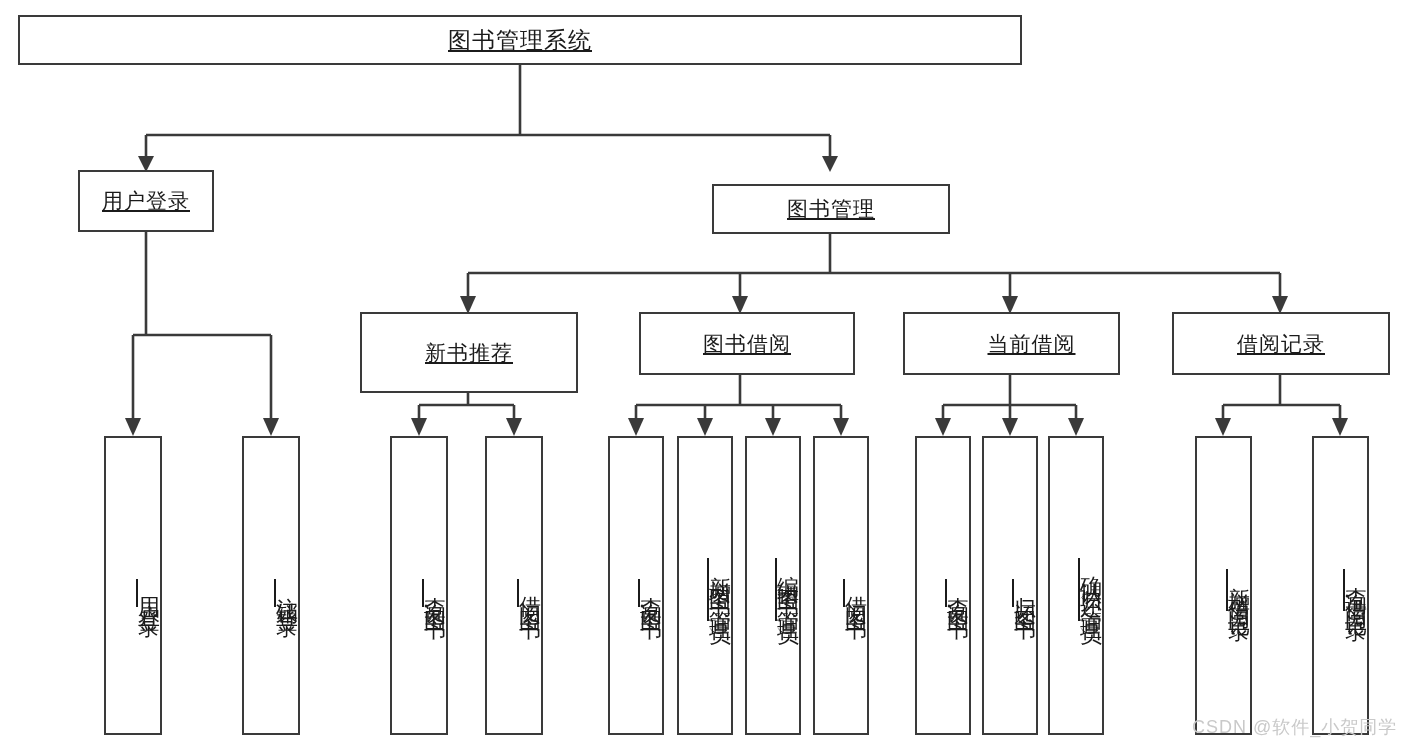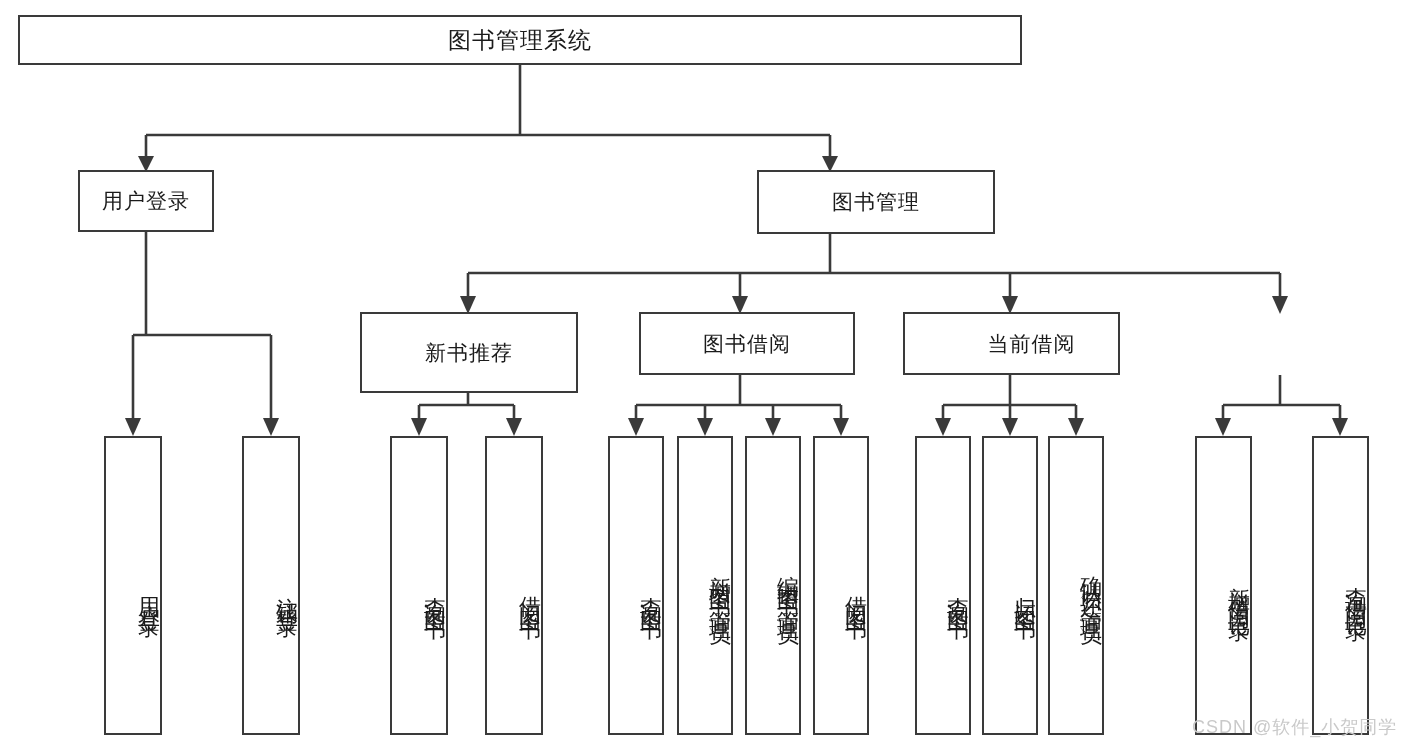--- a/index.html
+++ b/index.html
@@ -17,20 +17,21 @@
   .node{
     position:absolute;
     box-sizing:border-box;
     background:#ffffff;
     border:2px solid #3a3a3a;
     display:flex;
     align-items:center;
     justify-content:center;
     color:#1b1b1b;
     letter-spacing:1px;
+    text-decoration:underline;
   }
   .node.h{
     font-size:21px;
   }
   .node.v{
     writing-mode:vertical-rl;
     text-orientation:upright;
     font-size:22px;
     align-items:flex-start;
     justify-content:center;
@@ -124,25 +125,26 @@
     <line x1="1223" y1="405" x2="1340" y2="405"></line>
     <line x1="1223" y1="405" x2="1223" y2="420"></line>
     <polygon points="1215,418 1231,418 1223,436"></polygon>
     <line x1="1340" y1="405" x2="1340" y2="420"></line>
     <polygon points="1332,418 1348,418 1340,436"></polygon>
   </svg>
 
   <div class="node h" id="root-node" style="left:18px;top:15px;width:1004px;height:50px;">图书管理系统</div>
 
   <div class="node h" style="left:78px;top:170px;width:136px;height:62px;">用户登录</div>
-  <div class="node h" style="left:712px;top:170px;width:238px;height:64px;margin-left:45px;">图书管理</div>
+  <div class="node h" style="left:712px;top:184px;width:238px;height:50px;">图书管理</div>
 
   <div class="node h" style="left:360px;top:312px;width:218px;height:81px;">新书推荐</div>
   <div class="node h" style="left:632px;top:312px;width:216px;height:63px;margin-left:7px;">图书借阅</div>
   <div class="node h" style="left:903px;top:312px;width:217px;height:63px;padding-left:40px;">当前借阅</div>
+  <div class="node h" style="left:1172px;top:312px;width:218px;height:63px;">借阅记录</div>
 
   <div class="node v" style="left:104px;top:436px;width:58px;height:299px;">用户登录</div>
   <div class="node v" style="left:242px;top:436px;width:58px;height:299px;">注销登录</div>
 
   <div class="node v" style="left:390px;top:436px;width:58px;height:299px;">查询图书</div>
   <div class="node v" style="left:485px;top:436px;width:58px;height:299px;">借阅图书</div>
 
   <div class="node v" style="left:608px;top:436px;width:56px;height:299px;">查询图书</div>
   <div class="node v deep" style="left:677px;top:436px;width:56px;height:299px;">新增图书（管理员）</div>
   <div class="node v deep" style="left:745px;top:436px;width:56px;height:299px;">编辑图书（管理员）</div>

